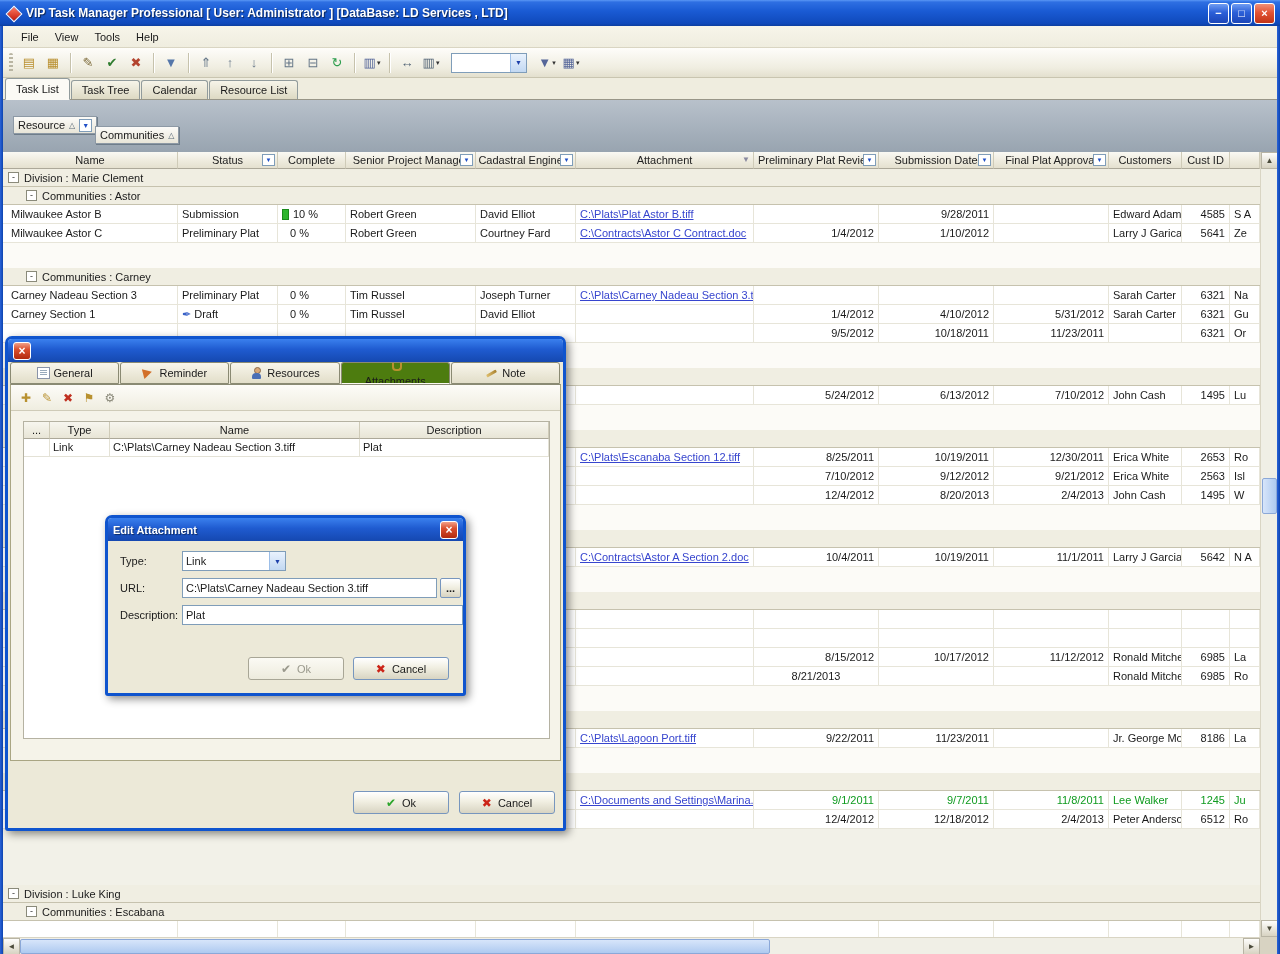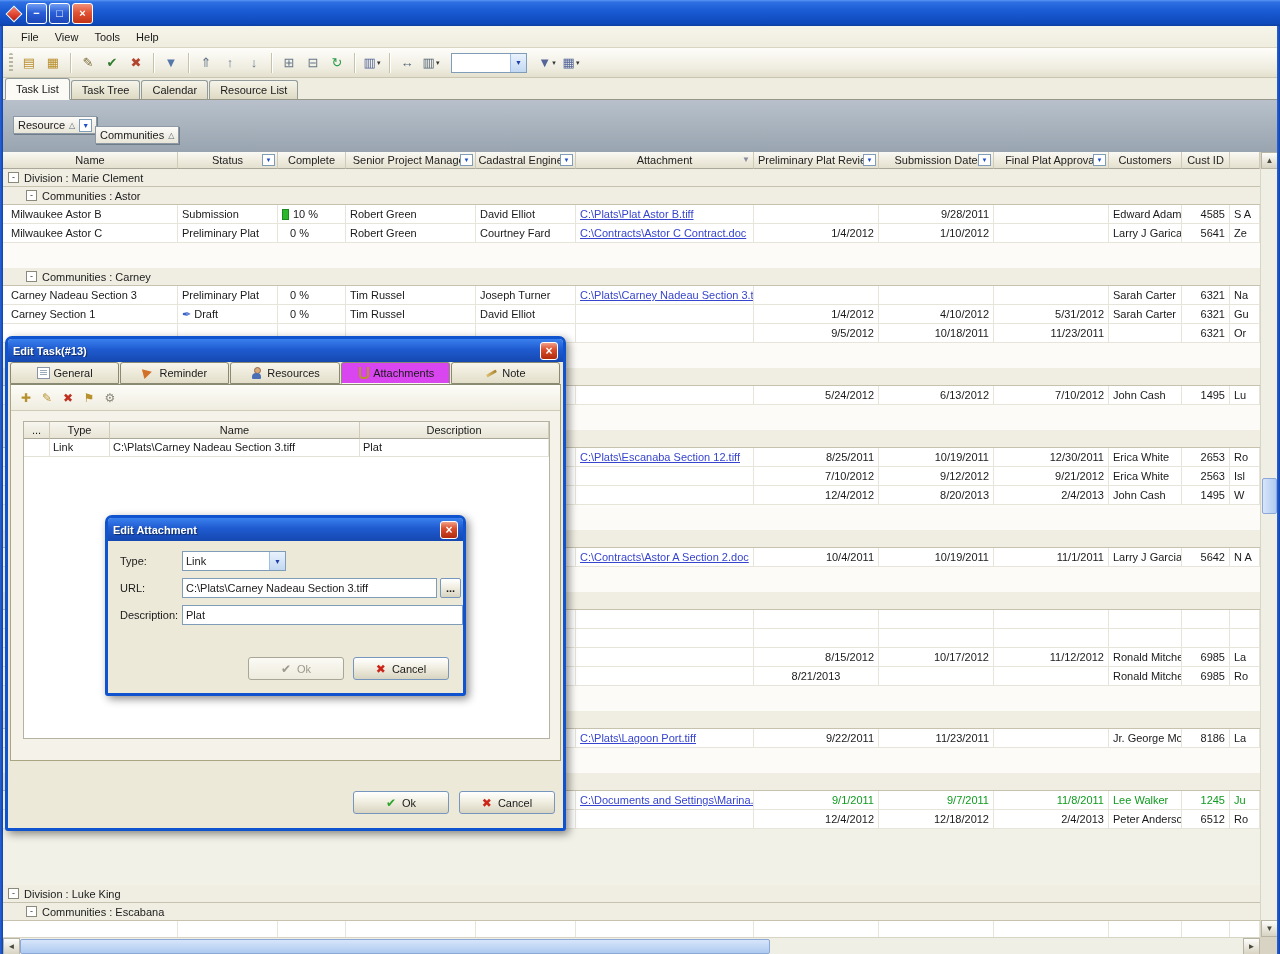--- a/index.html
+++ b/index.html
@@ -94,21 +94,21 @@
   .dlg-title .t{flex:1;white-space:nowrap;overflow:hidden;text-shadow:1px 1px 1px rgba(0,0,0,.5);}
   .dlg-close{width:18px;height:18px;border:1px solid #fff;border-radius:3px;color:#fff;font-weight:bold;font-size:12px;display:flex;align-items:center;justify-content:center;
     background:linear-gradient(#f1a088,#da4f2e 40%,#b22a0e);}
 
   #edit-task-dialog{left:5px;top:336px;width:561px;height:495px;z-index:60;}
   .tabrow{display:flex;padding:0 2px;}
   .tabrow-top{margin-top:6px;}
   .dtab{flex:1;height:20px;display:flex;align-items:center;justify-content:center;gap:4px;border:1px solid #8a8a73;border-radius:3px 3px 0 0;
     background:linear-gradient(#F8F6EC,#E2DEC9);margin-right:1px;white-space:nowrap;overflow:hidden;}
   .tabrow-bottom .dtab{height:22px;}
-  .dtab.active{background:#d946ef;border-bottom-color:#FAF9F1;position:relative;z-index:2;margin-bottom:-1px;}
+  .dtab.active{background:#4d7c0f;border-bottom-color:#FAF9F1;position:relative;z-index:2;margin-bottom:-1px;flex-direction:column;}
   .tab-panel{margin:0 2px;height:377px;background:#F5F3E9;border:1px solid #A9A583;border-top:1px solid #8a8a73;}
   .att-toolbar{height:26px;background:linear-gradient(#FDFCF8,#EFEDE0);border-bottom:1px solid #CFCBB8;display:flex;align-items:center;padding-left:6px;gap:3px;}
   .att-icon{width:18px;height:18px;display:flex;align-items:center;justify-content:center;font-size:12px;}
   .att-grid{margin:10px 12px;width:527px;height:318px;border:1px solid #B5B2A2;background:#fff;overflow:hidden;}
   .arow{display:flex;}
   .ahead{height:17px;background:linear-gradient(#F7F6EF,#E8E5D6);border-right:1px solid #CFCBB8;border-bottom:1px solid #ACA899;
     display:flex;align-items:center;justify-content:center;overflow:hidden;white-space:nowrap;}
   .acell{height:18px;border-right:1px solid #E4E2D6;border-bottom:1px solid #E4E2D6;padding:0 3px;line-height:17px;white-space:nowrap;overflow:hidden;}
   .dlg-buttons{position:absolute;bottom:14px;right:8px;display:flex;gap:10px;}
   .xp-btn{width:96px;height:23px;background:linear-gradient(#fff,#F1EFE2 45%,#D8D4C2);border:1px solid #7796BE;border-radius:3px;
@@ -146,20 +146,21 @@
   .ticon-resources::before{content:"";position:absolute;left:4px;top:0;width:5px;height:5px;border-radius:50%;background:#d8a878;border:1px solid #8a6a4a;}
   .ticon-resources::after{content:"";position:absolute;left:2px;bottom:0;width:9px;height:6px;border-radius:4px 4px 1px 1px;background:#4a6fb5;}
   .ticon-attachments::after{content:"";position:absolute;left:3px;top:0;width:6px;height:10px;border:2px solid #b8912f;border-top:none;border-radius:0 0 4px 4px;}
   .ticon-note::after{content:"";position:absolute;left:1px;top:5px;width:11px;height:3px;background:linear-gradient(90deg,#e0c070,#a8812f);transform:rotate(-30deg);border-radius:1px;}
 </style>
 </head>
 <body>
 
 <div class="titlebar">
   <span class="app-icon"></span>
+  <span class="title-text">VIP Task Manager Professional [ User: Administrator ] [DataBase: LD Services , LTD]</span>
   <span class="winbtns">
     <span class="winbtn">−</span>
     <span class="winbtn">□</span>
     <span class="winbtn close">×</span>
   </span>
 </div>
 
 <div class="menubar">
     <span class="menu-item">File</span>
     <span class="menu-item">View</span>
@@ -676,21 +677,20 @@
   <span class="hthumb"></span>
   <span class="sbtn right">►</span>
 </div>
 <div class="scorner"></div>
 
 <div class="frame-side" id="frame-left"></div>
 <div class="frame-side" id="frame-right"></div>
 
 <div class="dlg" id="edit-task-dialog">
   <div class="dlg-title">
-    <span class="t">Edit Task(#13)</span>
     <span class="dlg-close">×</span>
   </div>
   <div class="tabrow tabrow-bottom">
       <span class="dtab">
         <span class="ticon ticon-general"></span>
         <span class="dtab-label">General</span>
       </span>
       <span class="dtab">
         <span class="ticon ticon-reminder"></span>
         <span class="dtab-label">Reminder</span>

